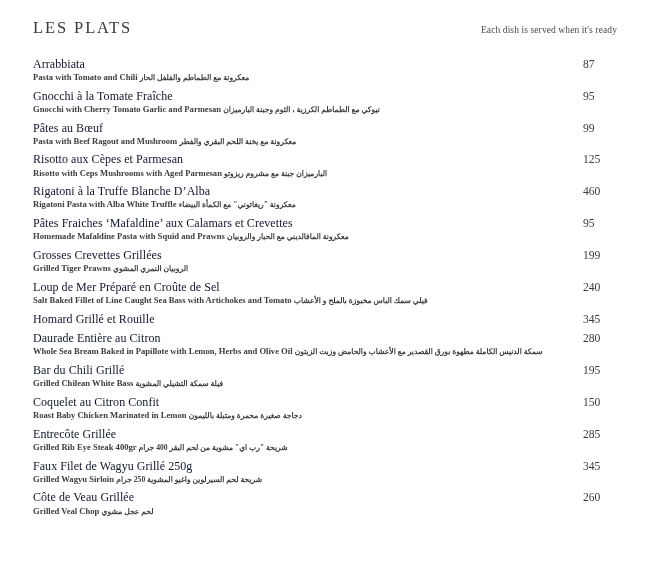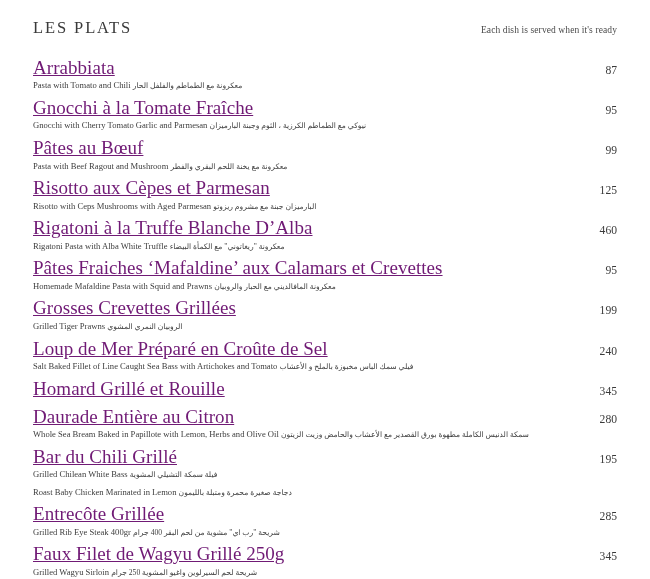--- a/index.html
+++ b/index.html
@@ -57,42 +57,42 @@
   .dish {
     position: relative;
     padding-bottom: 5.5px;
   }
   .dish-head {
     display: flex;
     align-items: baseline;
     justify-content: space-between;
   }
   .dish-name {
-    font-size: 19px;
-    color: #701a75;
+    font-size: 12px;
+    color: #0f172a;
     letter-spacing: .05px;
     line-height: 1.18;
     white-space: nowrap;
-    text-decoration: underline;
   }
   .dish-price {
     font-size: 11.6px;
     color: #3a3a3a;
-    text-align: right;
+    text-align: left;
     min-width: 34px;
     white-space: nowrap;
     flex: 0 0 auto;
     padding-left: 12px;
   }
   .dish-desc {
     margin-top: 1px;
     font-size: 8.6px;
     color: #3d3d3d;
     line-height: 1.3;
     white-space: nowrap;
+    font-weight: bold;
   }
   .desc-ar {
     font-size: 7.6px;
     color: #3d3d3d;
     padding-right: 4px;
     direction: rtl;
     unicode-bidi: isolate;
   }
 </style>
 </head>
@@ -181,20 +181,24 @@
         <div class="dish">
           <div class="dish-head">
             <div class="dish-name">Bar du Chili Grillé</div>
             <div class="dish-price">195</div>
           </div>
           <div class="dish-desc"><span class="desc-en">Grilled Chilean White Bass</span> <span class="desc-ar">فيلة سمكة التشيلي المشوية</span></div>
         </div>
       </div>
       <div class="section">
         <div class="dish">
+          <div class="dish-head">
+            <div class="dish-name">Coquelet au Citron Confit</div>
+            <div class="dish-price">150</div>
+          </div>
           <div class="dish-desc"><span class="desc-en">Roast Baby Chicken Marinated in Lemon</span> <span class="desc-ar">دجاجة صغيرة محمرة ومتبلة بالليمون</span></div>
         </div>
         <div class="dish">
           <div class="dish-head">
             <div class="dish-name">Entrecôte Grillée</div>
             <div class="dish-price">285</div>
           </div>
           <div class="dish-desc"><span class="desc-en">Grilled Rib Eye Steak 400gr</span> <span class="desc-ar">شريحة "رب اي" مشوية من لحم البقر 400 جرام</span></div>
         </div>
         <div class="dish">

